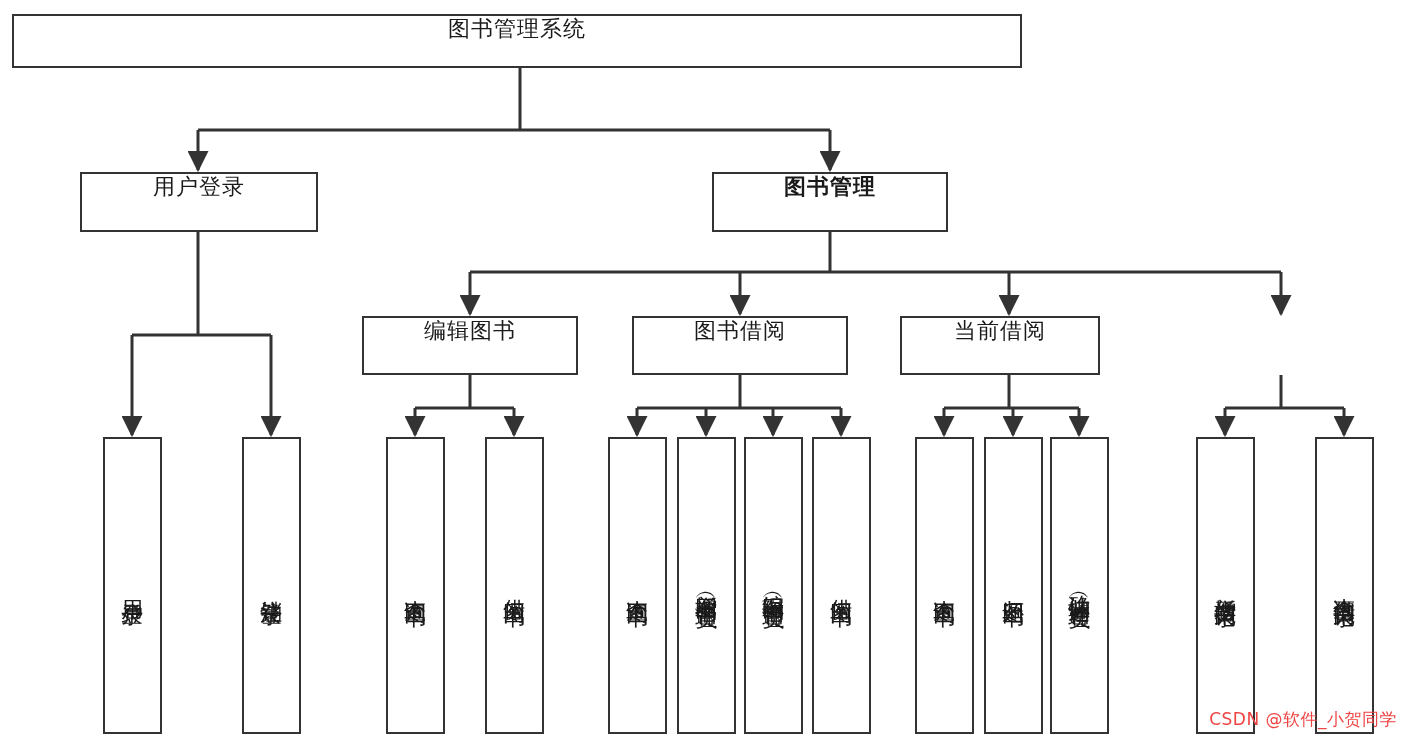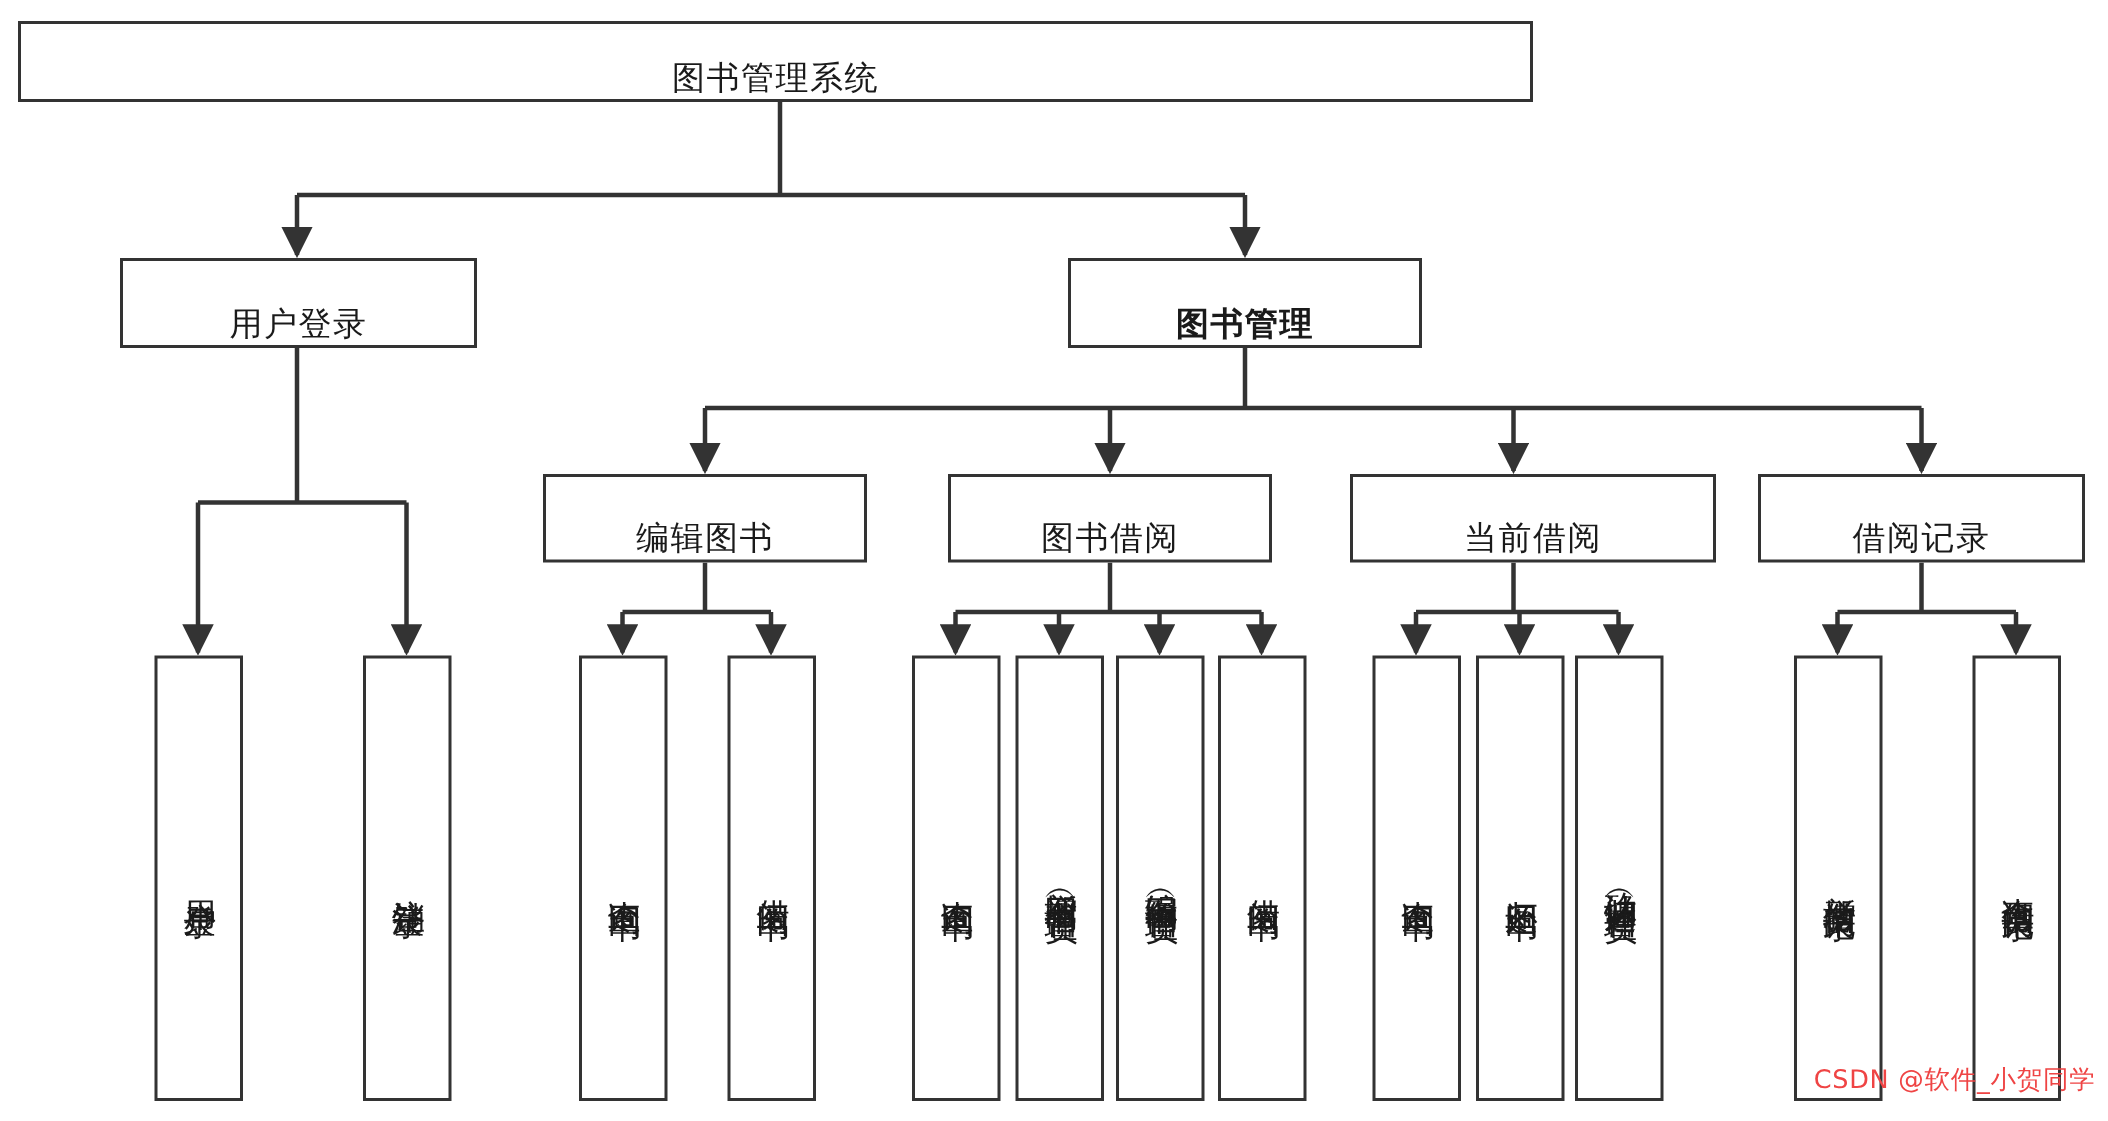--- a/index.html
+++ b/index.html
@@ -24,21 +24,21 @@
     top: 0;
     width: 1405px;
     height: 747px;
   }
   .node {
     position: absolute;
     box-sizing: border-box;
     background: #ffffff;
     border: 2px solid #333333;
     display: flex;
-    align-items: flex-end;
+    align-items: flex-start;
     justify-content: center;
     color: #1a1a1a;
   }
   .node.horizontal {
     font-size: 22px;
     line-height: 1.2;
     letter-spacing: 1px;
   }
   .node.vertical {
     writing-mode: vertical-rl;
@@ -137,25 +137,22 @@
   <div class="node horizontal" style="left:712px; top:172px; width:236px; height:60px;font-weight:bold;">
     <span class="node-label">图书管理</span>
   </div>
 
   <div class="node horizontal" style="left:362px; top:316px; width:216px; height:59px;">
     <span class="node-label">编辑图书</span>
   </div>
   <div class="node horizontal" style="left:632px; top:316px; width:216px; height:59px;">
     <span class="node-label">图书借阅</span>
   </div>
-  <div class="node horizontal" style="left:900px; top:316px; width:244px; height:59px;">
+  <div class="node horizontal" style="left:900px; top:316px; width:200px; height:59px;">
     <span class="node-label">当前借阅</span>
-  </div>
-  <div class="node horizontal" style="left:1172px; top:316px; width:218px; height:59px;">
-    <span class="node-label">借阅记录</span>
   </div>
 
   <div class="node vertical" style="left:103px; top:437px; width:59px; height:297px;">
     <span class="node-label">用户登录</span>
   </div>
   <div class="node vertical" style="left:242px; top:437px; width:59px; height:297px;">
     <span class="node-label">注销登录</span>
   </div>
 
   <div class="node vertical" style="left:386px; top:437px; width:59px; height:297px;">

